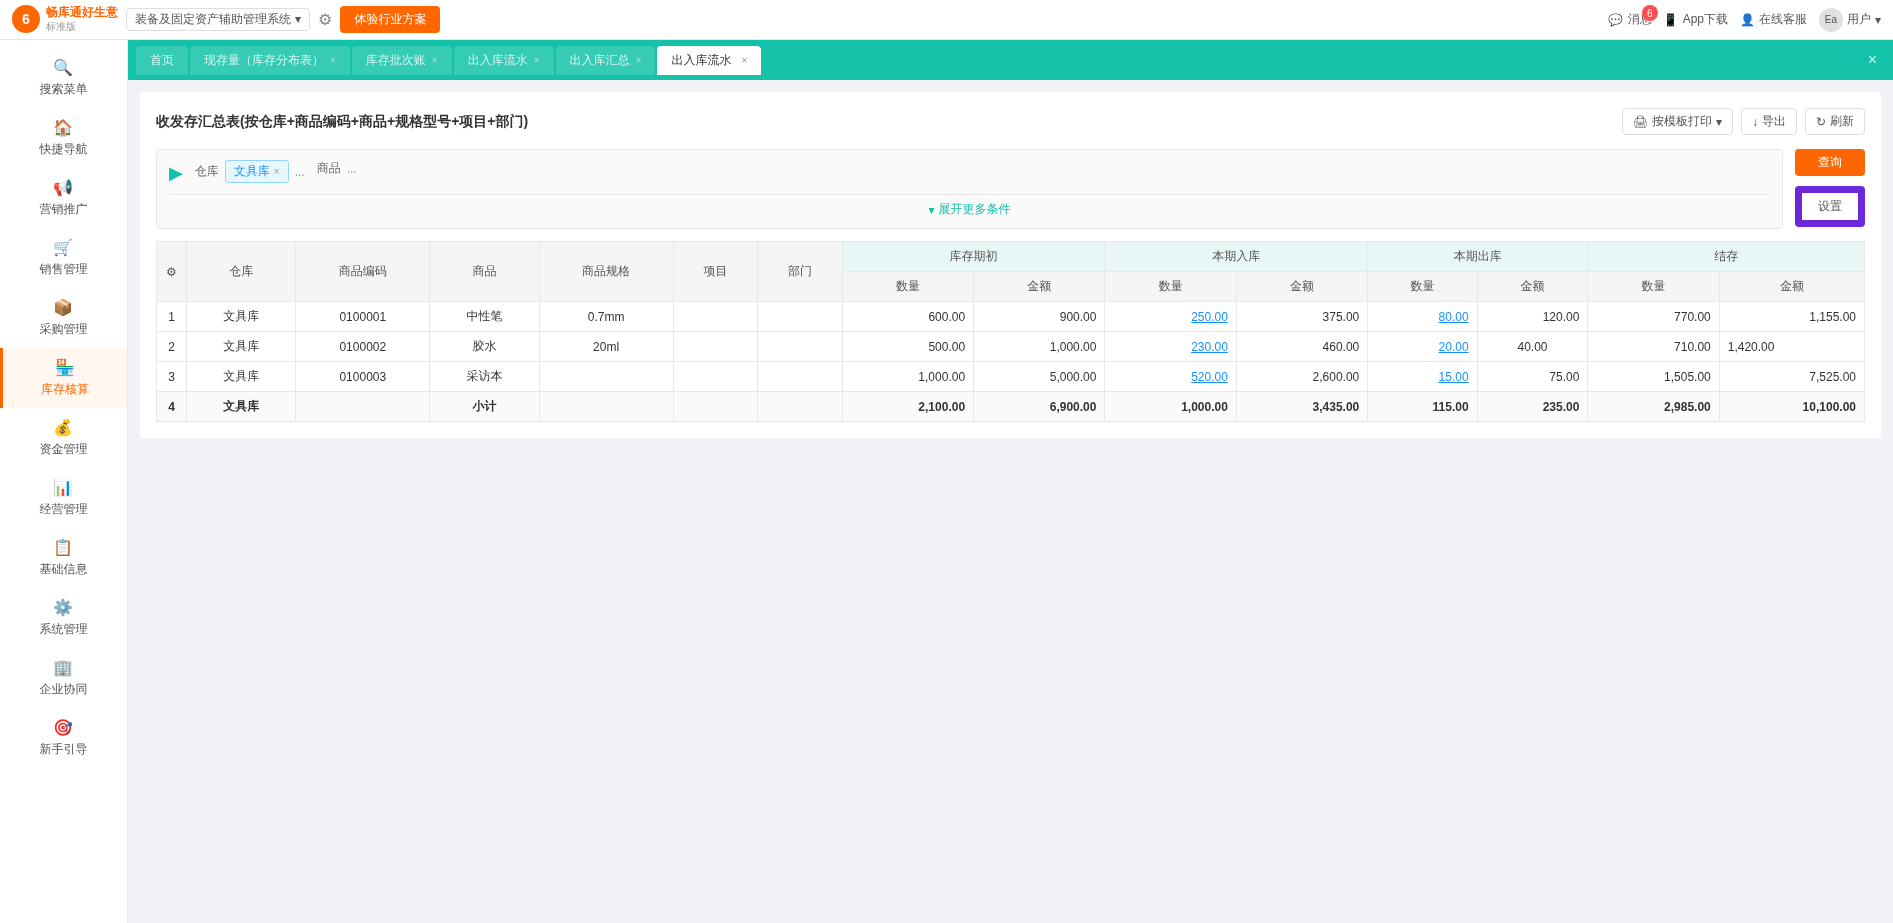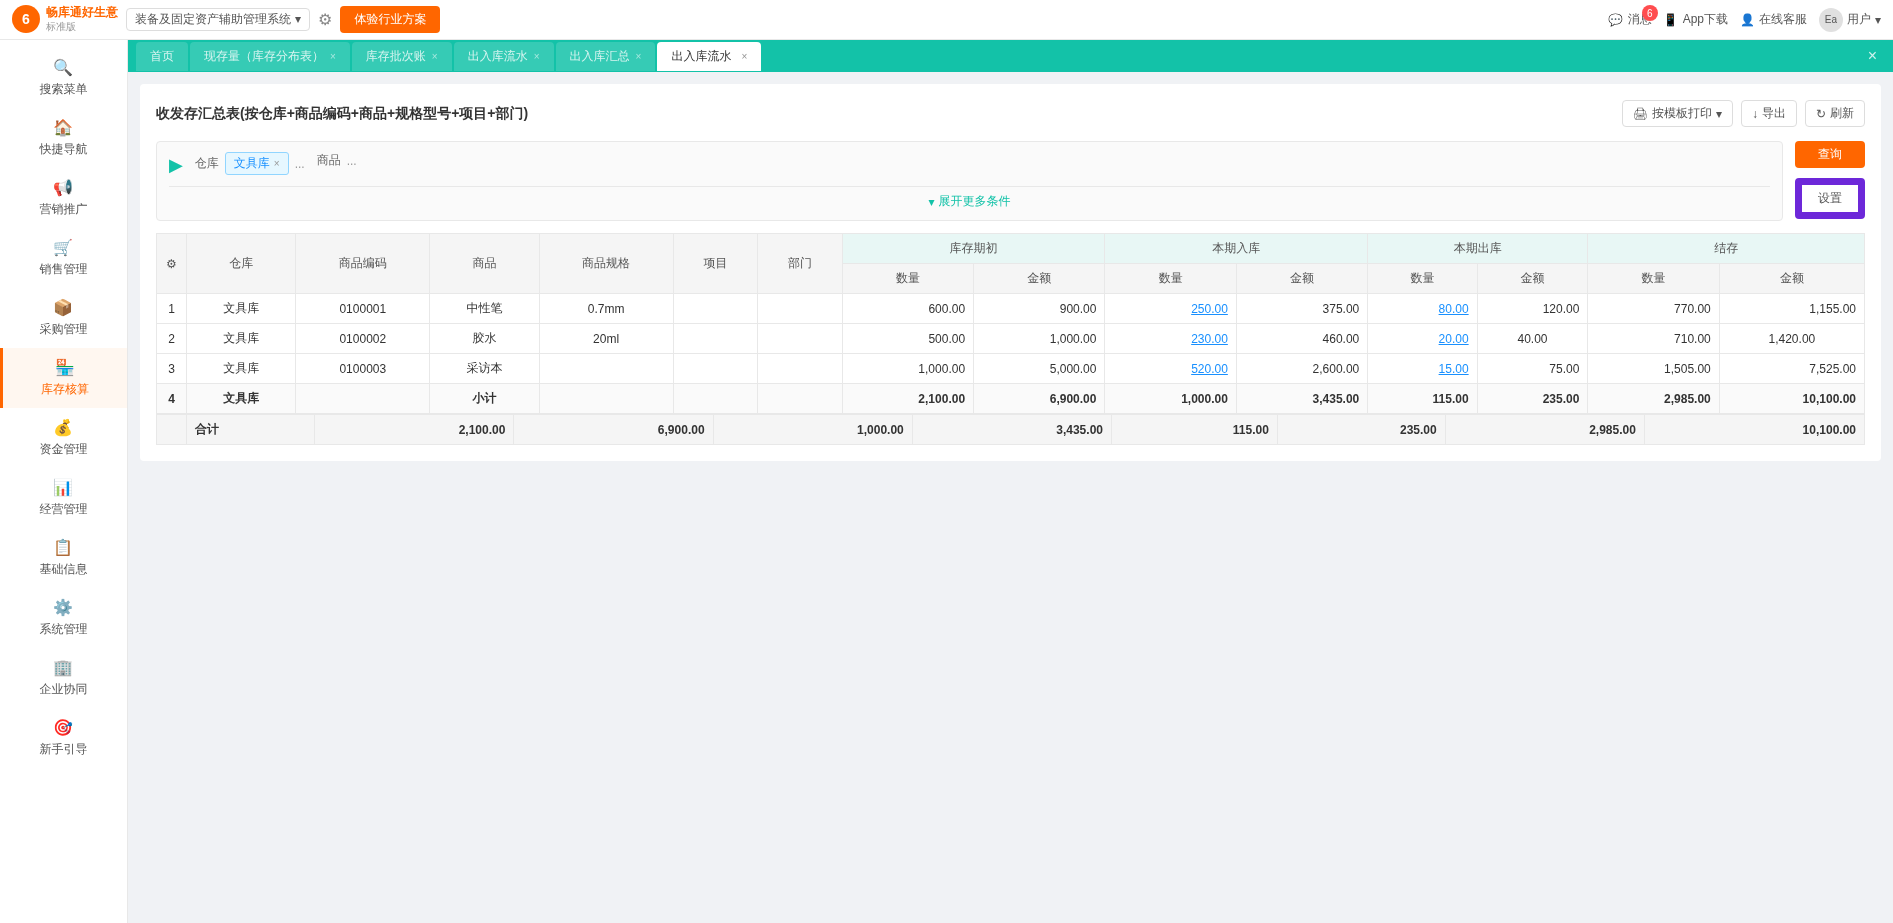--- a/index.html
+++ b/index.html
@@ -27,21 +27,21 @@
     .sidebar { width: 128px; background: #fff; border-right: 1px solid #e8e8e8; display: flex; flex-direction: column; padding-top: 8px; }
     .sidebar-item { display: flex; flex-direction: column; align-items: center; padding: 10px 0; cursor: pointer; color: #555; font-size: 12px; gap: 4px; position: relative; }
     .sidebar-item.active { color: #ff6600; background: #fff7f0; }
     .sidebar-item.active::left { content: ''; position: absolute; left: 0; top: 0; bottom: 0; width: 3px; background: #ff6600; }
     .sidebar-icon { font-size: 16px; }
 
     
     .content-area { flex: 1; display: flex; flex-direction: column; overflow: hidden; }
 
     
-    .tab-bar { height: 32px; background: #13c2a8; display: flex; align-items: center; padding: 0 8px; gap: 2px; }
+    .tab-bar { height: 40px; background: #13c2a8; display: flex; align-items: center; padding: 0 8px; gap: 2px; }
     .tab-item { display: flex; align-items: center; gap: 6px; padding: 6px 14px; border-radius: 4px 4px 0 0; font-size: 12px; cursor: pointer; color: rgba(255,255,255,0.8); background: rgba(255,255,255,0.15); }
     .tab-item.active { background: #fff; color: #333; font-weight: 500; }
     .tab-close { font-size: 10px; opacity: 0.7; cursor: pointer; }
     .tab-close-main { color: #666; margin-left: 4px; }
 
     
     .page-content { flex: 1; background: #f0f2f5; overflow-y: auto; padding: 12px; }
 
     
     .inner-page { background: #fff; border-radius: 4px; padding: 16px; }
@@ -324,21 +324,21 @@
       <td style="">20ml</td>
       <td style=""></td>
       <td style=""></td>
       <td style="text-align:right; ">500.00</td>
       <td style="text-align:right; ">1,000.00</td>
       <td style="text-align:right; color:#1890ff; text-decoration:underline; cursor:pointer;">230.00</td>
       <td style="text-align:right; ">460.00</td>
       <td style="text-align:right; color:#1890ff; text-decoration:underline; cursor:pointer;">20.00</td>
       <td style="text-align:center; ">40.00</td>
       <td style="text-align:right; ">710.00</td>
-      <td style="text-align:center; ">1,420.00</td>
+      <td style="text-align:left; ">1,420.00</td>
     </tr>
                   <tr>
       <td style="">3</td>
       <td style="">文具库</td>
       <td style="">0100003</td>
       <td style="">采访本</td>
       <td style=""></td>
       <td style=""></td>
       <td style=""></td>
       <td style="text-align:right; ">1,000.00</td>
@@ -364,34 +364,18 @@
       <td style="text-align:right; font-weight:bold;">3,435.00</td>
       <td style="text-align:right; font-weight:bold;">115.00</td>
       <td style="text-align:right; font-weight:bold;">235.00</td>
       <td style="text-align:right; font-weight:bold;">2,985.00</td>
       <td style="text-align:right; font-weight:bold;">10,100.00</td>
     </tr>
                 </tbody>
             </table>
           </div>
 
-          <table class="footer-table">
-            <tbody>
-                <tr>
-              <td style="width:30px;"></td>
-              <td colspan="6" style="text-align:left; font-weight:bold;">合计</td>
-              <td class="right">2,100.00</td>
-              <td class="right">6,900.00</td>
-              <td class="right">1,000.00</td>
-              <td class="right">3,435.00</td>
-              <td class="right">115.00</td>
-              <td class="right">235.00</td>
-              <td class="right">2,985.00</td>
-              <td class="right">10,100.00</td>
-            </tr>
-          </tbody>
-            </table>
 
         </div>
       </div>
     </div>
   </div>
 </div>
 
 </body></html>

